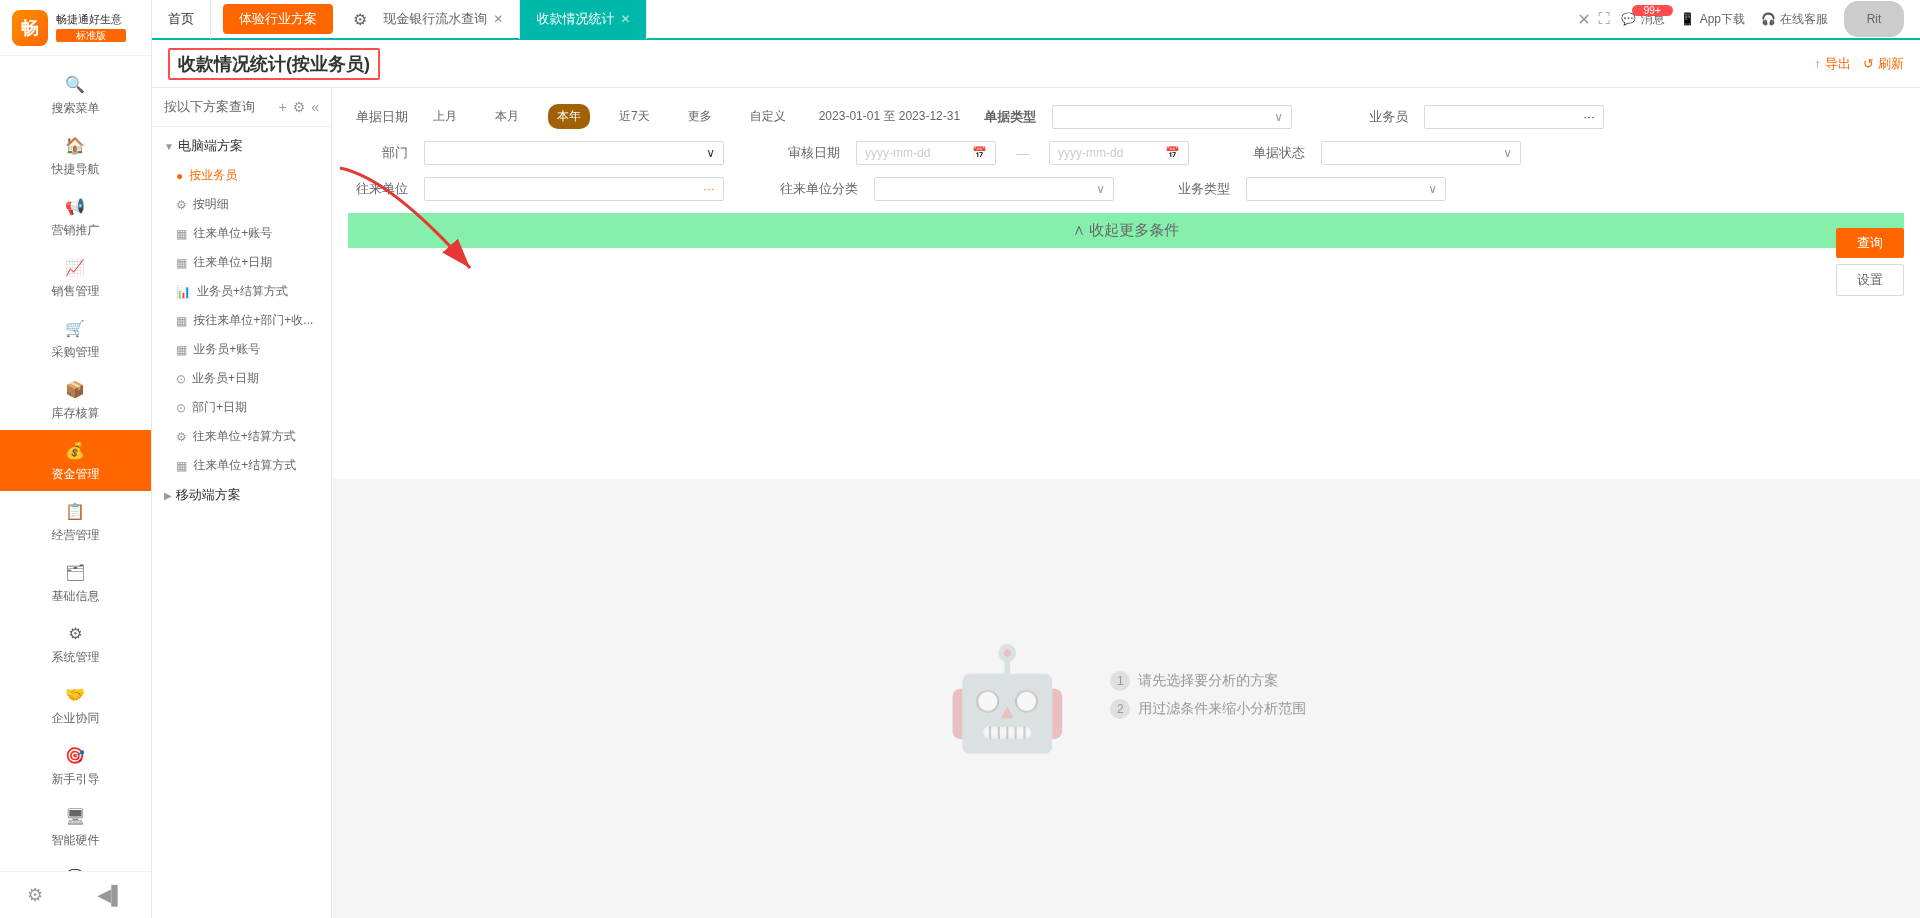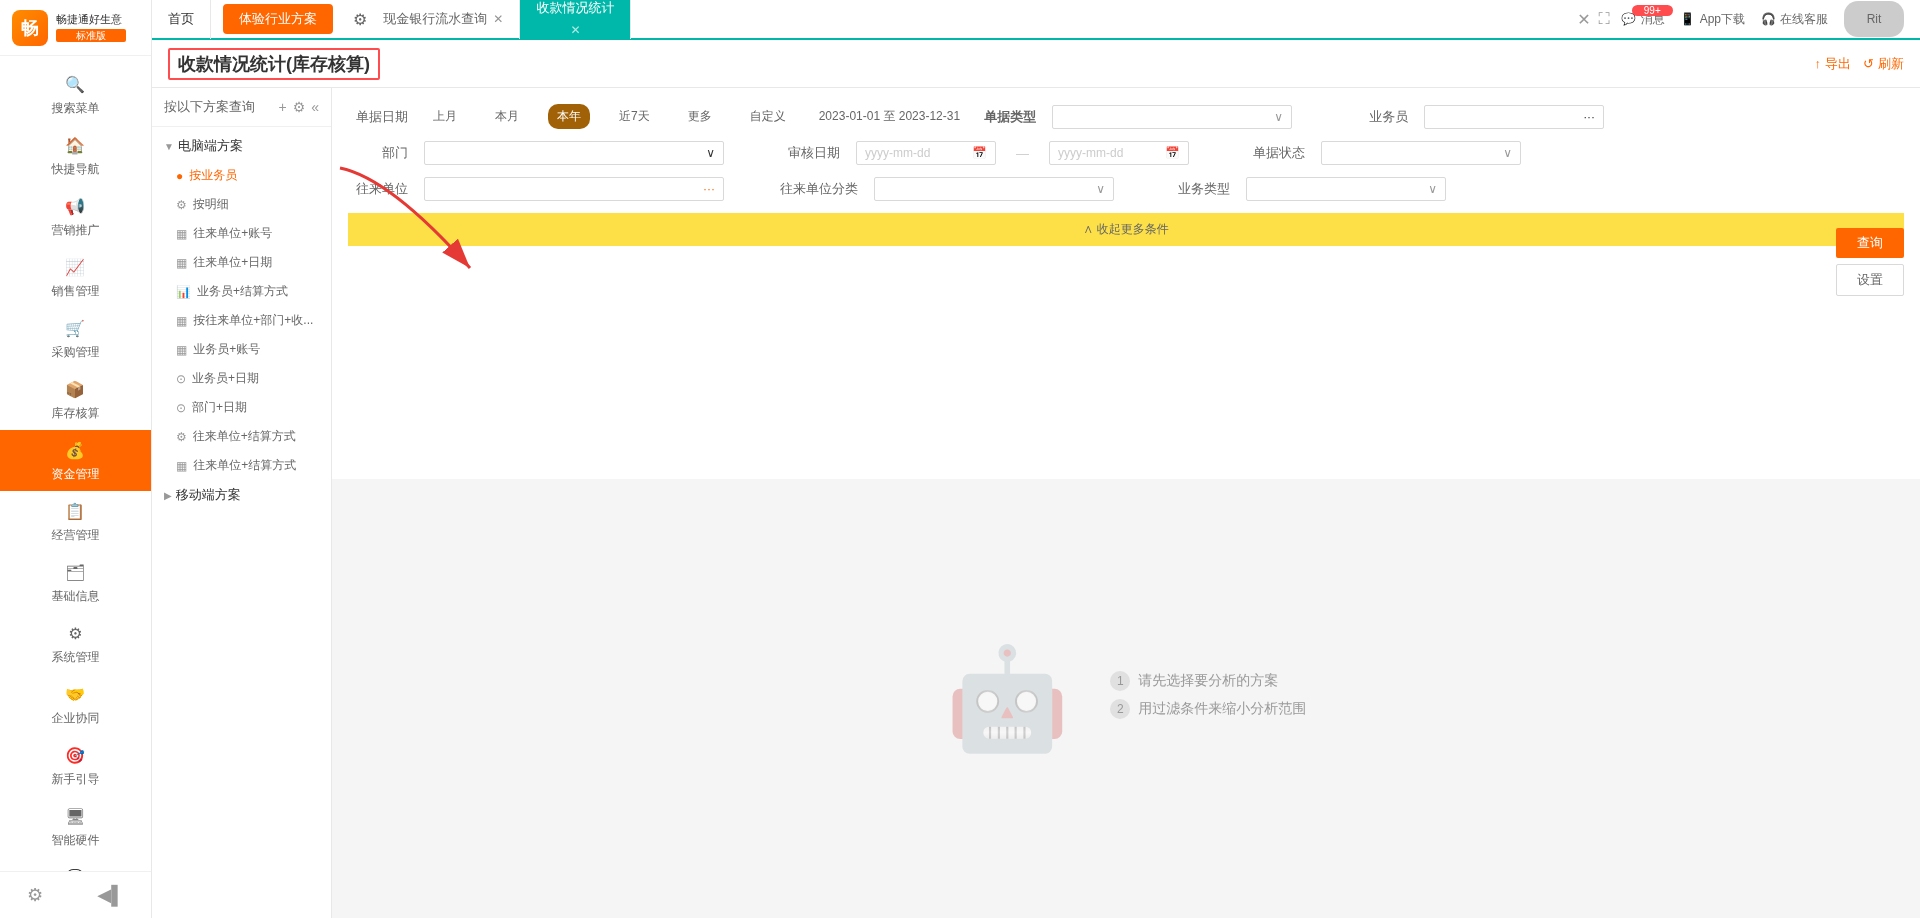--- a/index.html
+++ b/index.html
@@ -90,21 +90,20 @@
       font-size: 13px;
       color: #666;
       cursor: pointer;
       border-right: 1px solid #e8e8e8;
       gap: 6px;
     }
     .tab-item.home { color: #333; }
     .tab-item.active {
       background: #00b8a9;
       color: #fff;
-      flex-direction: column;
     }
     .tab-close { font-size: 12px; cursor: pointer; opacity: 0.7; }
     .tab-bar-actions {
       margin-left: auto;
       display: flex;
       align-items: center;
       gap: 8px;
       padding-right: 12px;
     }
     .tab-action-btn { font-size: 16px; color: #999; cursor: pointer; }
@@ -259,24 +258,24 @@
     .coming-unit {
       display: flex; align-items: center; gap: 4px;
       border: 1px solid #d9d9d9; border-radius: 2px;
       padding: 4px 8px; font-size: 12px; color: #333;
       cursor: pointer; min-width: 300px;
     }
 
     .more-btn { color: #ff6600; font-size: 12px; cursor: pointer; }
 
     .collapse-bar {
-      background: #fde047;
+      background: #86efac;
       text-align: center;
       padding: 8px;
-      color: #666; font-size: 12px; cursor: pointer;
+      color: #666; font-size: 15px; cursor: pointer;
       margin-top: 8px;
     }
 
     
     .filter-actions {
       position: absolute;
       right: 16px;
       top: 140px;
       display: flex;
       flex-direction: column;
@@ -430,21 +429,21 @@
         <span>🎧</span>
         <span>在线客服</span>
       </div>
       <div class="user-avatar" style="background:#ccc; border-radius:50; display:flex;align-items:center;justify-content:center; font-size:12px; color:#666; width:60px; height:36px; border-radius:14px;">
         <span>Rit</span>
       </div>
     </div>
   </div>
 
   <div class="page-title-bar">
-    <div class="page-title">收款情况统计(库存核算)</div>
+    <div class="page-title">收款情况统计(按业务员)</div>
     <div class="page-title-actions">
       <div class="export-btn">
         <span>↑</span>
         <span>导出</span>
       </div>
       <div class="refresh-btn">
         <span>↺</span>
         <span>刷新</span>
       </div>
     </div>

